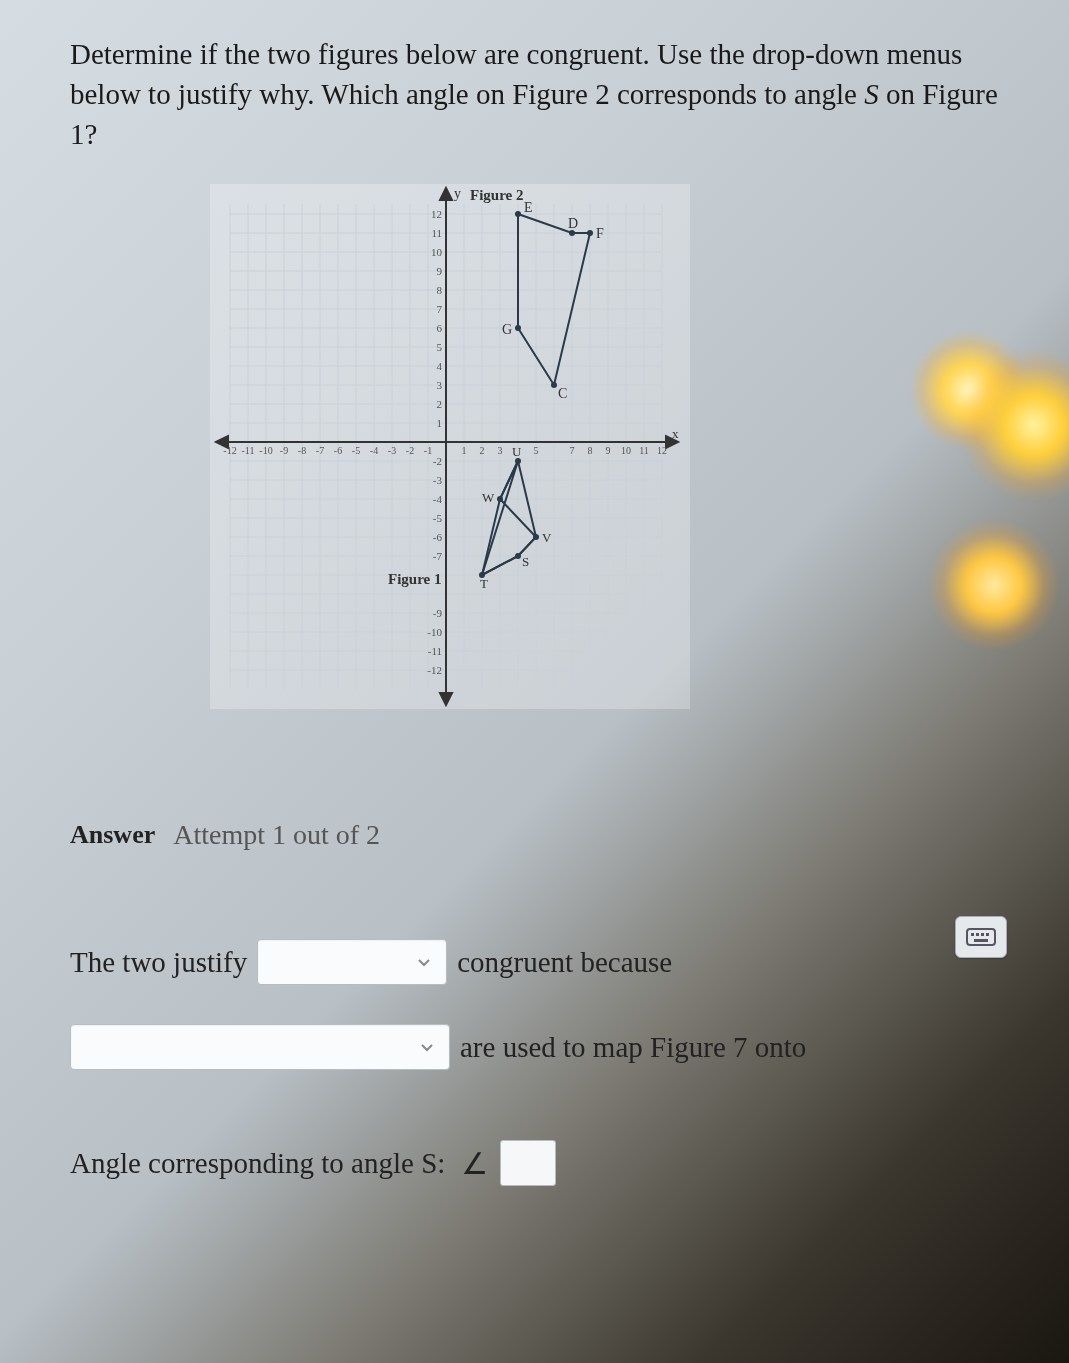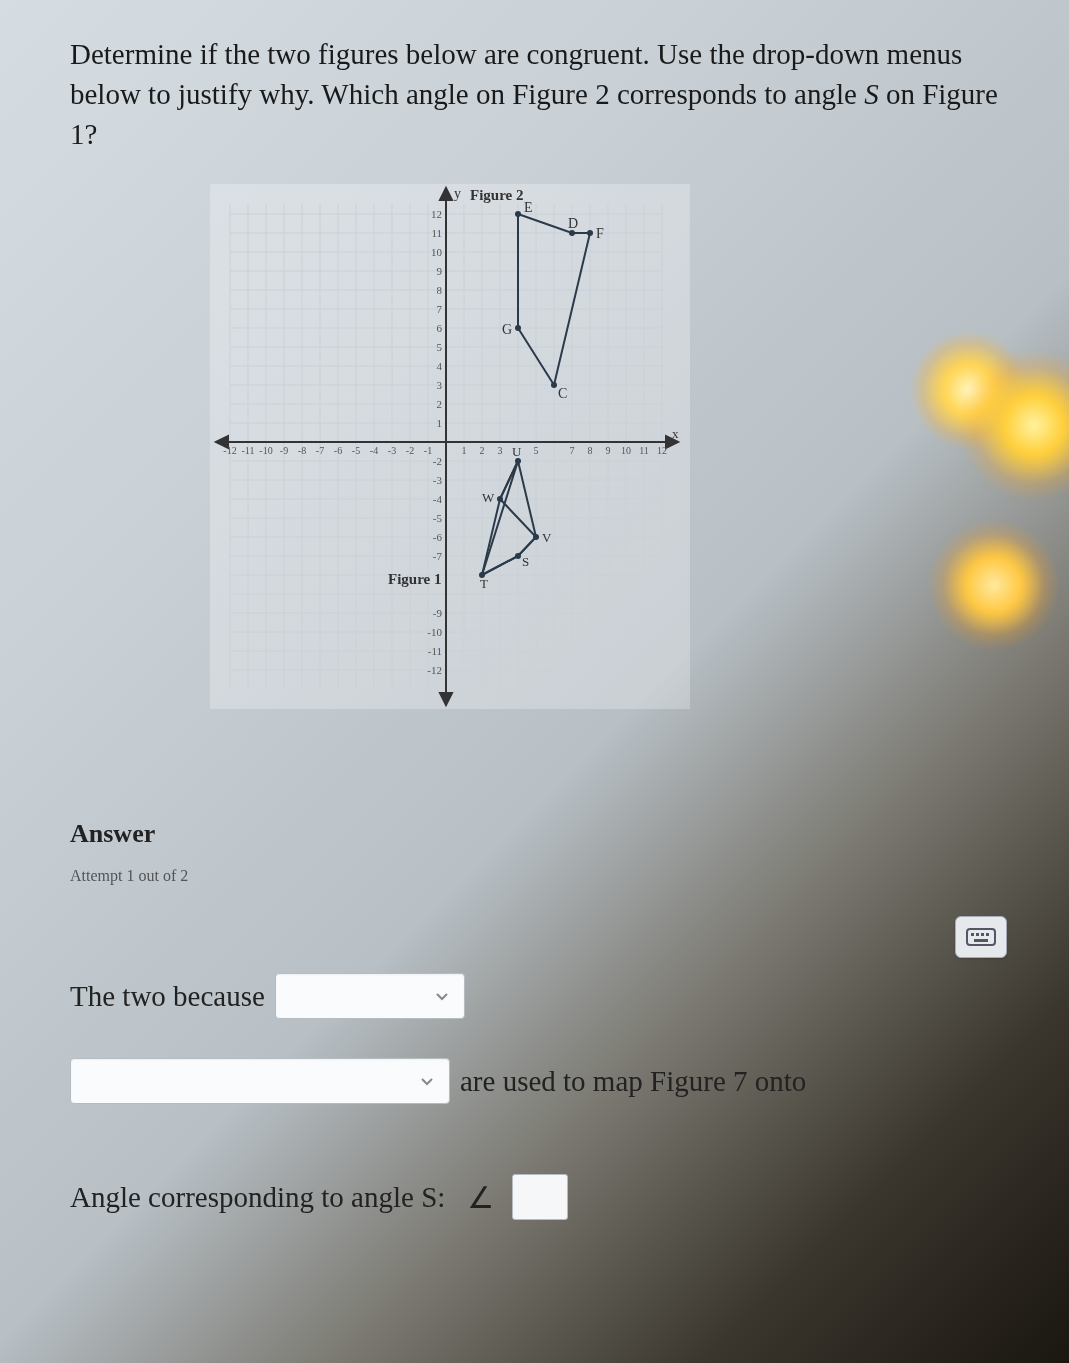--- a/index.html
+++ b/index.html
@@ -20,23 +20,23 @@
   .graph-zone {
     width: 480px;
     height: 525px;
     margin: 10px 0 0 140px;
     position: relative;
     background: rgba(255,255,255,0.25);
   }
   .graph-zone svg { position: absolute; inset: 0; }
 
   .answer-section { margin-top: 110px; }
-  .ans-head { font-size: 26px; color: #222; display: flex; align-items: flex-start; gap: 18px; flex-direction: column; }
+  .ans-head { font-size: 26px; color: #222; display: flex; align-items: center; gap: 18px; }
   .ans-head .bold { font-weight: bold; }
-  .ans-head .attempt { color: #555; font-size: 16px; }
+  .ans-head .attempt { color: #555; font-size: 28px; }
 
   .kb-btn {
     position: absolute;
     right: 62px;
     top: 916px;
     width: 52px;
     height: 42px;
     background: #e5e9ec;
     border: 1px solid #aab;
     border-radius: 6px;
@@ -58,21 +58,21 @@
     border: 1px solid #b5bcc2;
     border-radius: 4px;
     height: 46px;
     padding: 0 14px;
     color: #888;
     font-size: 20px;
     box-shadow: inset 0 1px 2px rgba(0,0,0,.05);
   }
   .dd svg { width: 16px; height: 16px; }
 
-  .angle-line { margin-top: 60px; font-size: 29px; display: flex; align-items: center; gap: 18px; font-family: Liberation Serif, serif; }
+  .angle-line { margin-top: 60px; font-size: 29px; display: flex; align-items: center; gap: 12px; font-family: Liberation Serif, serif; }
   .angle-sym { font-size: 30px; margin-left: 4px; }
   .angle-box {
     display: inline-block;
     width: 56px; height: 46px;
     background: #f5f7f9; border: 1px solid #b5bcc2;
     border-radius: 3px; vertical-align: middle;
   }
 
   
   .glow { position: absolute; border-radius: 50%; pointer-events: none; filter: blur(2px); }
@@ -242,26 +242,27 @@
   </div>
 
   <div class="answer-section">
     <div class="ans-head">
       <span class="bold">Answer</span>
       <span class="attempt">Attempt 1 out of 2</span>
     </div>
 
     <div class="fill-lines">
       <div class="fill-row">
-        <span>The two because</span>
+        <span>The two justify</span>
         <span class="dd" style="width:190px">
           <svg viewBox="0 0 16 16">
               <path d="M3 6l5 5 5-5" fill="none" stroke="#888" stroke-width="2"></path>
             </svg>
         </span>
+        <span>congruent because</span>
       </div>
       <div class="fill-row">
         <span class="dd" style="width:380px">
           <svg viewBox="0 0 16 16">
               <path d="M3 6l5 5 5-5" fill="none" stroke="#888" stroke-width="2"></path>
             </svg>
         </span>
         <span>are used to map Figure 7 onto</span>
       </div>
     </div>

